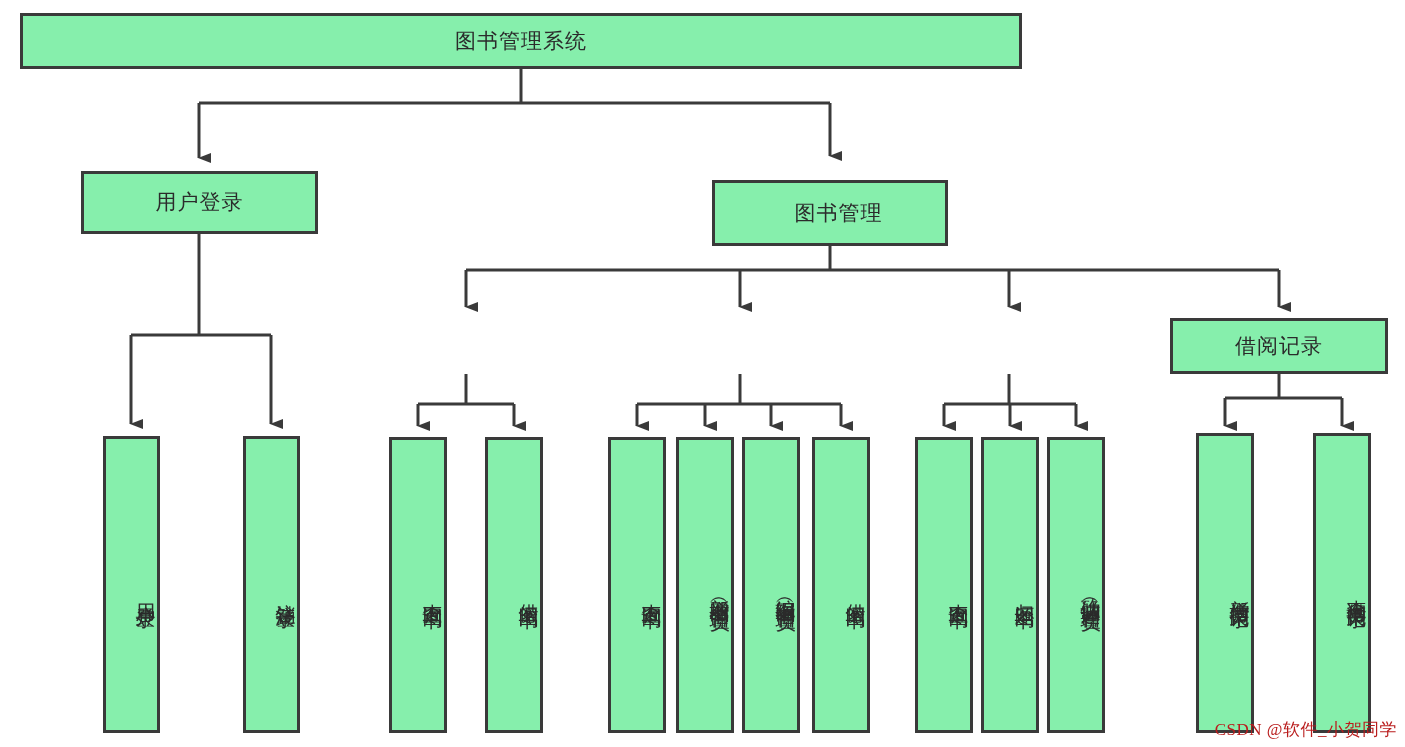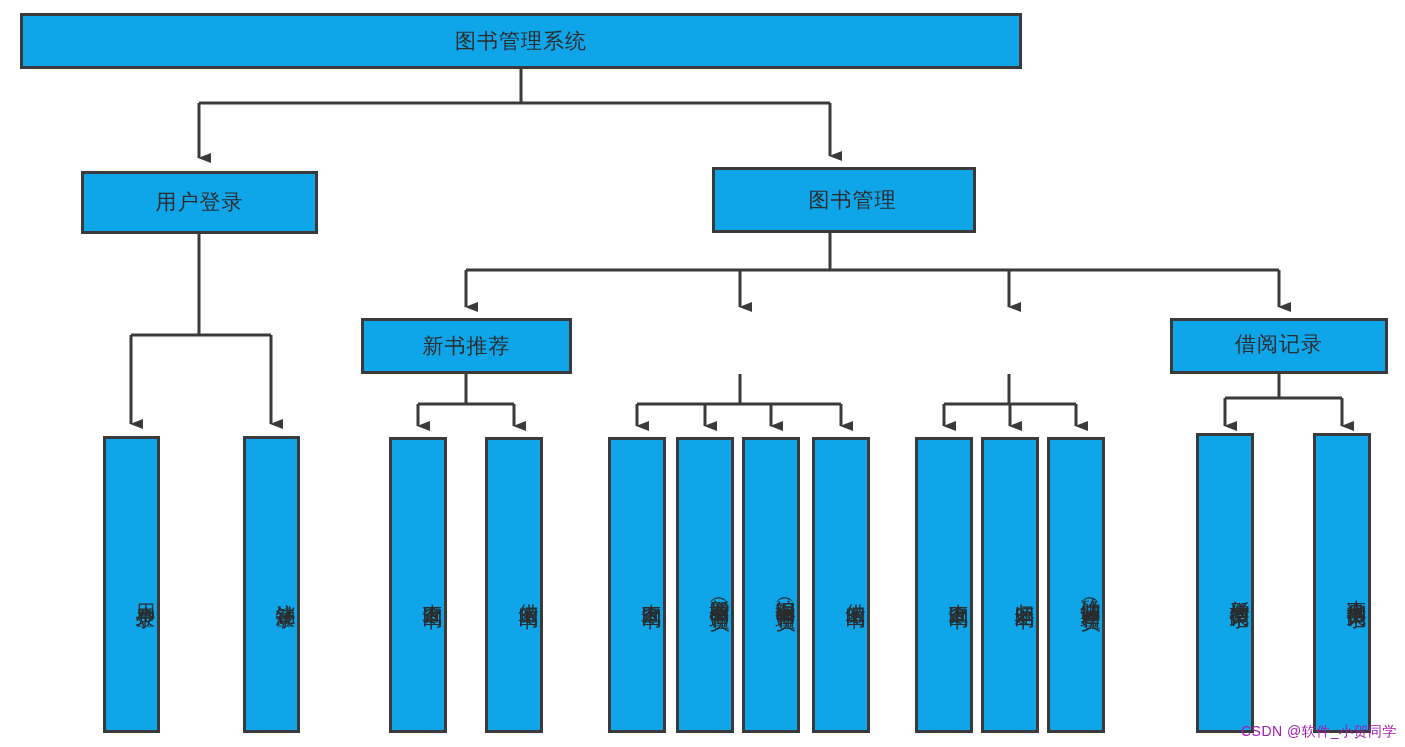--- a/index.html
+++ b/index.html
@@ -11,21 +11,21 @@
     overflow:hidden;
     position:relative;
   }
   #diagram{
     position:absolute;left:0;top:0;
     width:1405px;height:747px;
   }
   .node{
     position:absolute;
     box-sizing:border-box;
-    background:#0ea5e9;
+    background:#86efac;
     border:3px solid #3a3a3a;
     display:flex;
     align-items:center;
     justify-content:center;
     color:#2b2b2b;
     line-height:1.18;
     text-align:center;
   }
   .node.horiz{
     font-size:21px;
@@ -53,25 +53,25 @@
   }
   .wire{
     stroke:#3a3a3a;
     stroke-width:3;
     fill:none;
   }
   .arrowhead{fill:#3a3a3a;}
   #watermark{
     position:absolute;
     right:8px;bottom:6px;
-    font-size:14px;
-    color:#a21caf;
+    font-size:17px;
+    color:#b91c1c;
     letter-spacing:0.5px;
     white-space:nowrap;
-    font-family:Liberation Sans, sans-serif;
+    font-family:Liberation Serif, serif;
   }
 </style>
 </head>
 <body>
 
 <div id="diagram">
 
   <svg class="wires" viewBox="0 0 1405 747">
     <defs>
       <marker id="ah" markerWidth="12" markerHeight="13" refX="5" refY="12" orient="auto" markerUnits="userSpaceOnUse">
@@ -122,28 +122,25 @@
     <path class="wire" d="M1342,398 L1342,426" marker-end="url(#ah)"></path>
   </svg>
 
   <div class="node horiz" style="left:20px;top:13px;width:1002px;height:56px;">
     <span class="lbl">图书管理系统</span>
   </div>
 
   <div class="node horiz" style="left:81px;top:171px;width:237px;height:63px;">
     <span class="lbl">用户登录</span>
   </div>
-  <div class="node horiz" style="left:712px;top:167px;width:264px;height:66px;padding-left:17px;">
+  <div class="node horiz" style="left:712px;top:180px;width:236px;height:66px;padding-left:17px;">
     <span class="lbl">图书管理</span>
   </div>
 
-  <div class="node horiz" style="left:361px;top:318px;width:211px;height:56px;">
-    <span class="lbl">新书推荐</span>
-  </div>
-  <div class="node horiz" style="left:1170px;top:318px;width:218px;height:56px;font-family:Liberation Mono, monospace;">
+  <div class="node horiz" style="left:1170px;top:318px;width:218px;height:56px;">
     <span class="lbl">借阅记录</span>
   </div>
 
   <div class="node vert" style="left:103px;top:436px;width:57px;height:297px;">
     <span class="lbl">用户登录</span>
   </div>
   <div class="node vert" style="left:243px;top:436px;width:57px;height:297px;">
     <span class="lbl">注销登录</span>
   </div>
 

